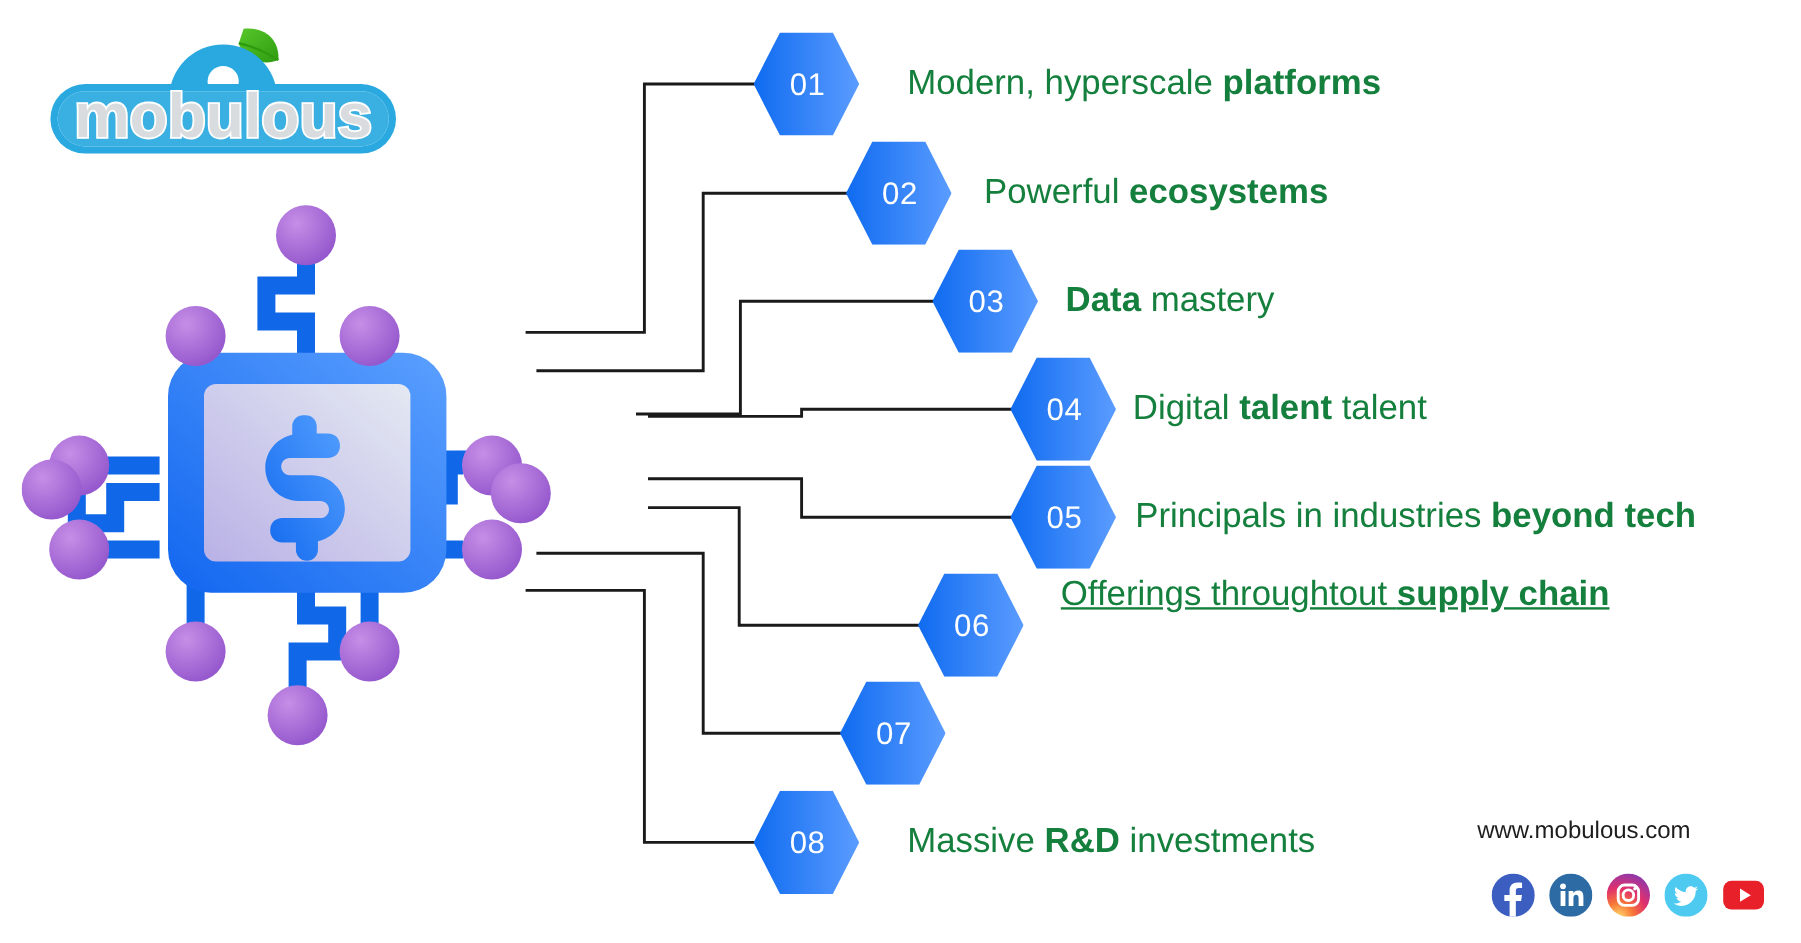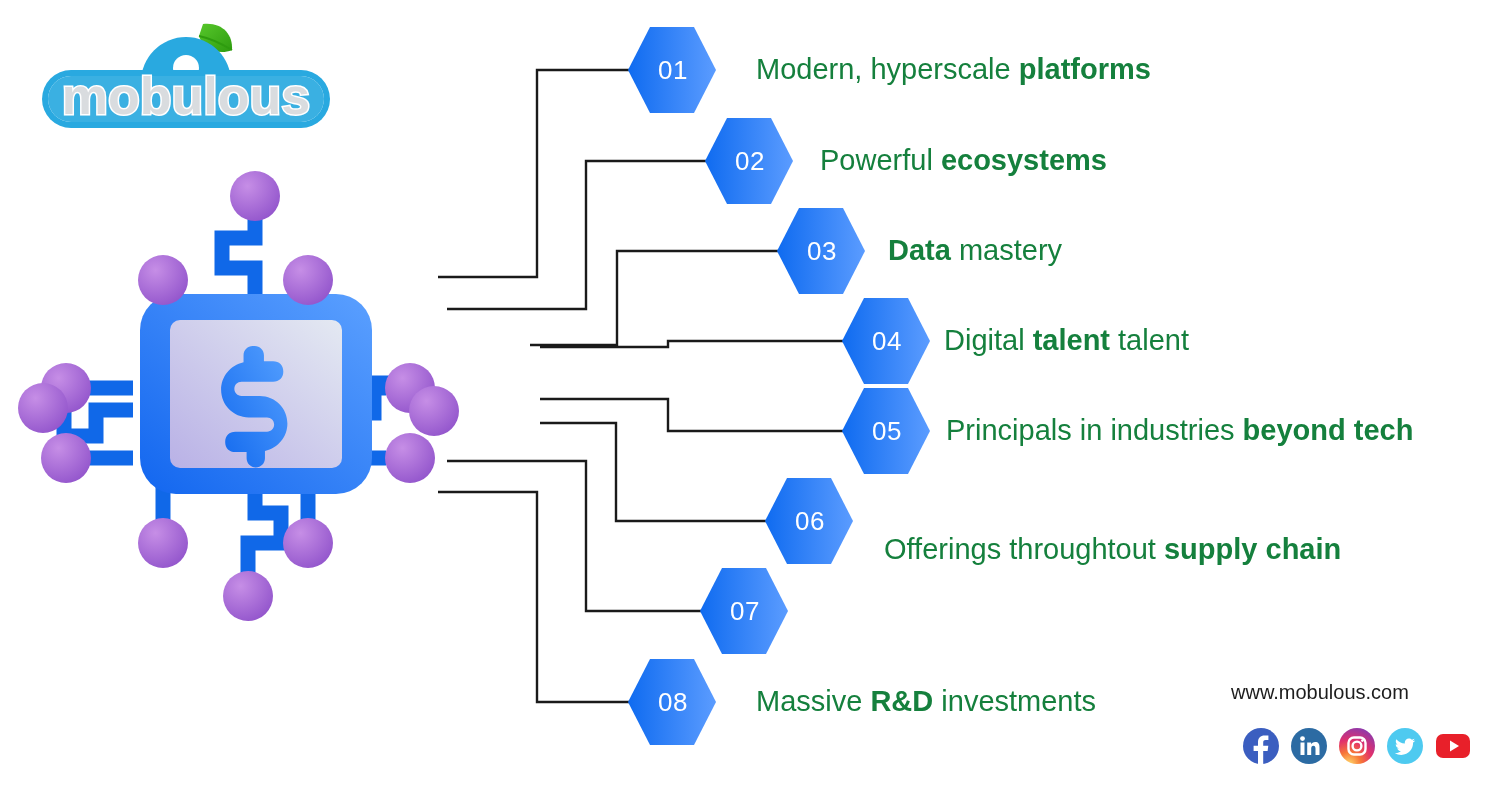--- a/index.html
+++ b/index.html
@@ -256,21 +256,21 @@
       <defs>
           <linearGradient id="hg6" x1="0" y1="0.5" x2="1" y2="0.5">
         <stop offset="0" stop-color="#0f6bf0"></stop>
             <stop offset="1" stop-color="#5b9cff"></stop>
       </linearGradient>
         </defs>
       <polygon points="22,0 66,0 88,43 66,86 22,86 0,43" fill="url(#hg6)"></polygon>
     </svg>
     <span class="num">06</span>
   </div>
-  <div class="label" style="left:884px; top:532px;">
+  <div class="label" style="left:884px; top:478px;text-decoration:underline;">
     <span>Offerings throughtout </span><b>supply chain</b><span></span>
   </div>
 
   <div class="hex" style="left:700px; top:568px;">
     <svg viewBox="0 0 88 86" aria-hidden="true">
       <defs>
           <linearGradient id="hg7" x1="0" y1="0.5" x2="1" y2="0.5">
         <stop offset="0" stop-color="#0f6bf0"></stop>
             <stop offset="1" stop-color="#5b9cff"></stop>
       </linearGradient>

